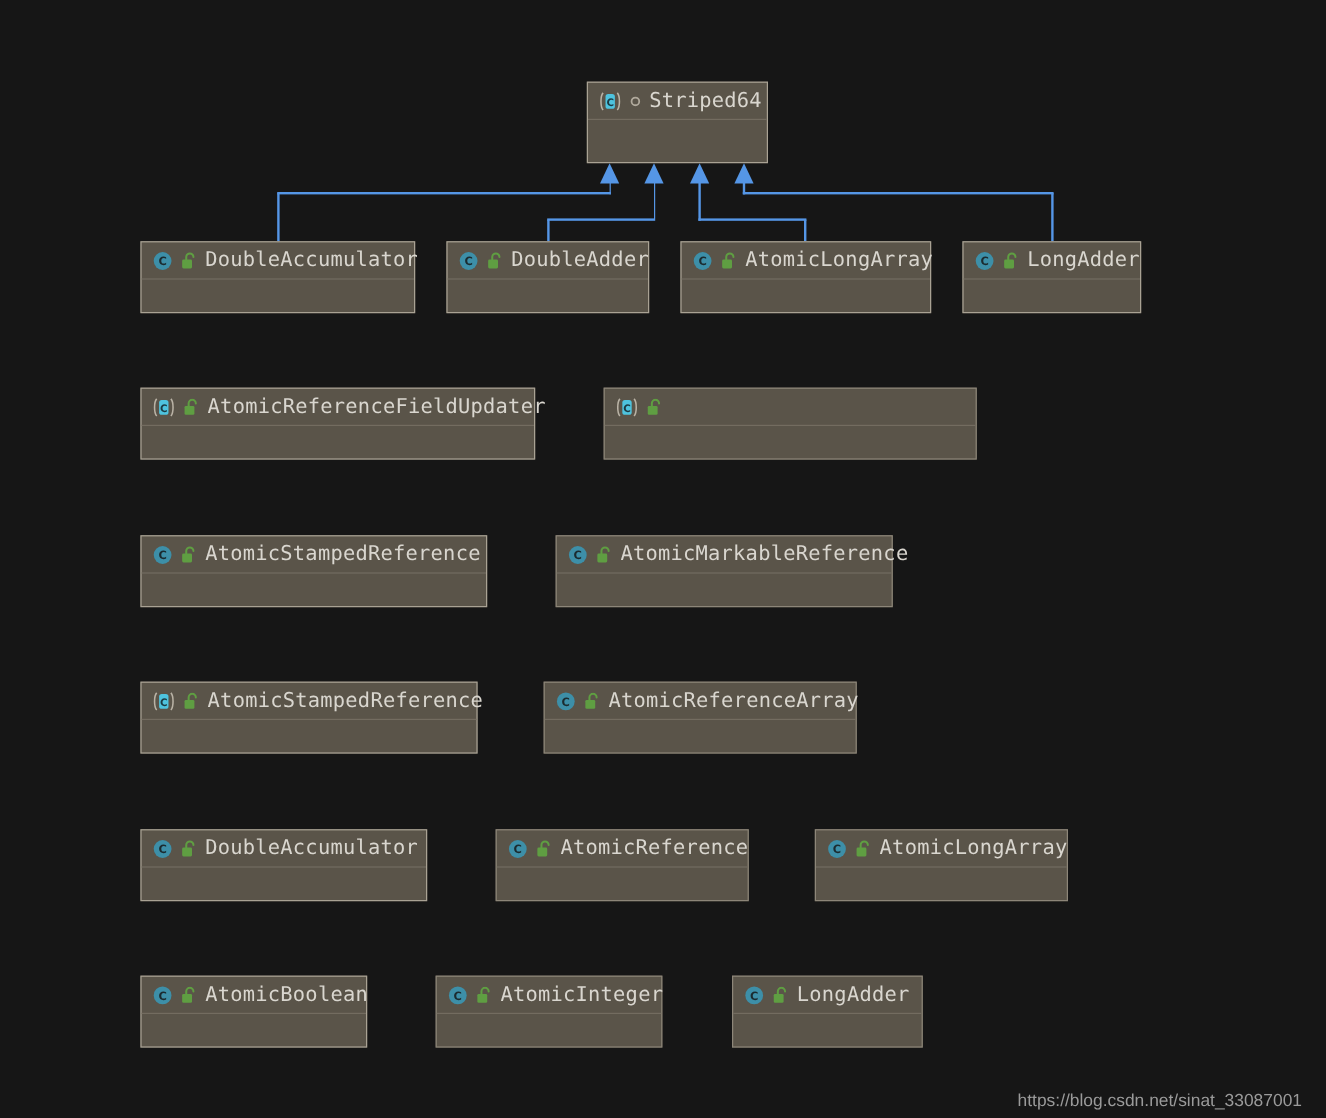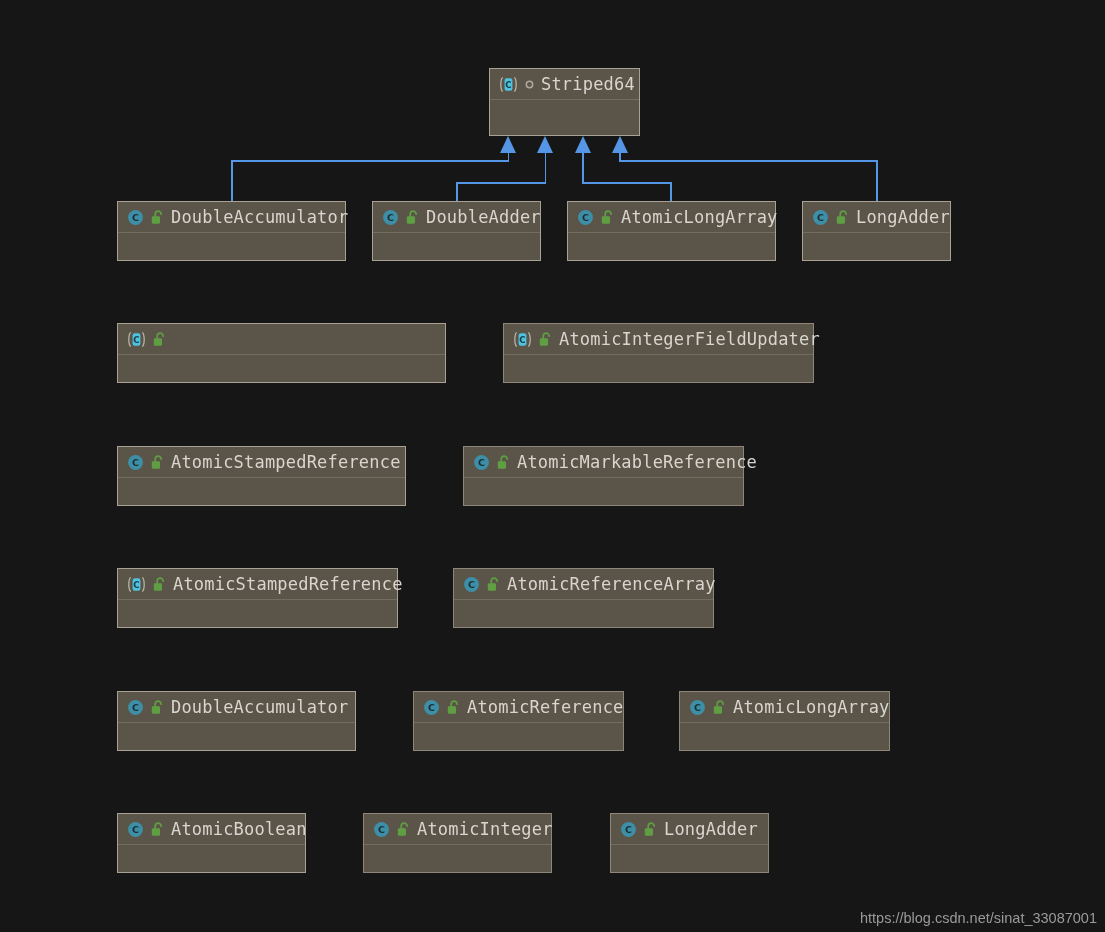--- a/index.html
+++ b/index.html
@@ -71,21 +71,21 @@
     position: absolute;
     width: 0; height: 0;
     border-left: 8px solid transparent;
     border-right: 8px solid transparent;
     border-bottom: 17px solid #5596e6;
   }
 
   
   #watermark {
     position: absolute;
-    right: 8px;
+    right: 20px;
     bottom: 6px;
     color: #9a9a9a;
     font-family: "Liberation Sans", sans-serif;
     font-size: 14.5px;
     white-space: nowrap;
   }
 </style>
 </head>
 <body>
 
@@ -191,36 +191,36 @@
           <span class="ic ic-abstract"><svg width="19" height="17" viewBox="0 0 19 17">
               <path d="M3.6 1.4 C1.2 4 1.2 13 3.6 15.6" stroke="#b9b2a5" stroke-width="1.3" fill="none"></path>
               <path d="M15.4 1.4 C17.8 4 17.8 13 15.4 15.6" stroke="#b9b2a5" stroke-width="1.3" fill="none"></path>
               <rect x="5.6" y="2.3" width="7.8" height="12.4" rx="2.2" fill="#4ec3de"></rect>
               <text x="9.5" y="12.1" text-anchor="middle" font-family="DejaVu Sans, sans-serif" font-size="8.6" fill="#1b3b44" font-weight="bold">C</text>
             </svg></span>
           <span class="ic ic-lock"><svg width="13" height="15" viewBox="0 0 13 15">
               <path d="M4.2 6.4 V4.2 a3 3 0 0 1 6 0" stroke="#5f9e42" stroke-width="1.7" fill="none" stroke-linecap="round"></path>
               <rect x="0.8" y="6.3" width="8.2" height="7.4" rx="1.1" fill="#5f9e42"></rect>
             </svg></span>
+          <span class="uml-title">AtomicReferenceFieldUpdater</span>
         </div>
         <div class="uml-body"></div>
       </div>
       <div class="uml-node" style="left: 503px; top: 323px; width: 311px; height: 60px;">
         <div class="uml-header">
           <span class="ic ic-abstract"><svg width="19" height="17" viewBox="0 0 19 17">
               <path d="M3.6 1.4 C1.2 4 1.2 13 3.6 15.6" stroke="#b9b2a5" stroke-width="1.3" fill="none"></path>
               <path d="M15.4 1.4 C17.8 4 17.8 13 15.4 15.6" stroke="#b9b2a5" stroke-width="1.3" fill="none"></path>
               <rect x="5.6" y="2.3" width="7.8" height="12.4" rx="2.2" fill="#4ec3de"></rect>
               <text x="9.5" y="12.1" text-anchor="middle" font-family="DejaVu Sans, sans-serif" font-size="8.6" fill="#1b3b44" font-weight="bold">C</text>
             </svg></span>
           <span class="ic ic-lock"><svg width="13" height="15" viewBox="0 0 13 15">
               <path d="M4.2 6.4 V4.2 a3 3 0 0 1 6 0" stroke="#5f9e42" stroke-width="1.7" fill="none" stroke-linecap="round"></path>
               <rect x="0.8" y="6.3" width="8.2" height="7.4" rx="1.1" fill="#5f9e42"></rect>
             </svg></span>
-          <span class="uml-title">AtomicIntegerFieldUpdater</span>
         </div>
         <div class="uml-body"></div>
       </div>
       <div class="uml-node sel" style="left: 117px; top: 446px; width: 289px; height: 60px;">
         <div class="uml-header">
           <span class="ic ic-class"><svg width="17" height="17" viewBox="0 0 17 17">
               <circle cx="8.5" cy="8.5" r="7.4" fill="#3d8fa8"></circle>
               <text x="8.5" y="12.2" text-anchor="middle" font-family="DejaVu Sans, sans-serif" font-size="9.5" fill="#1b2b30" font-weight="bold">C</text>
             </svg></span>
           <span class="ic ic-lock"><svg width="13" height="15" viewBox="0 0 13 15">

